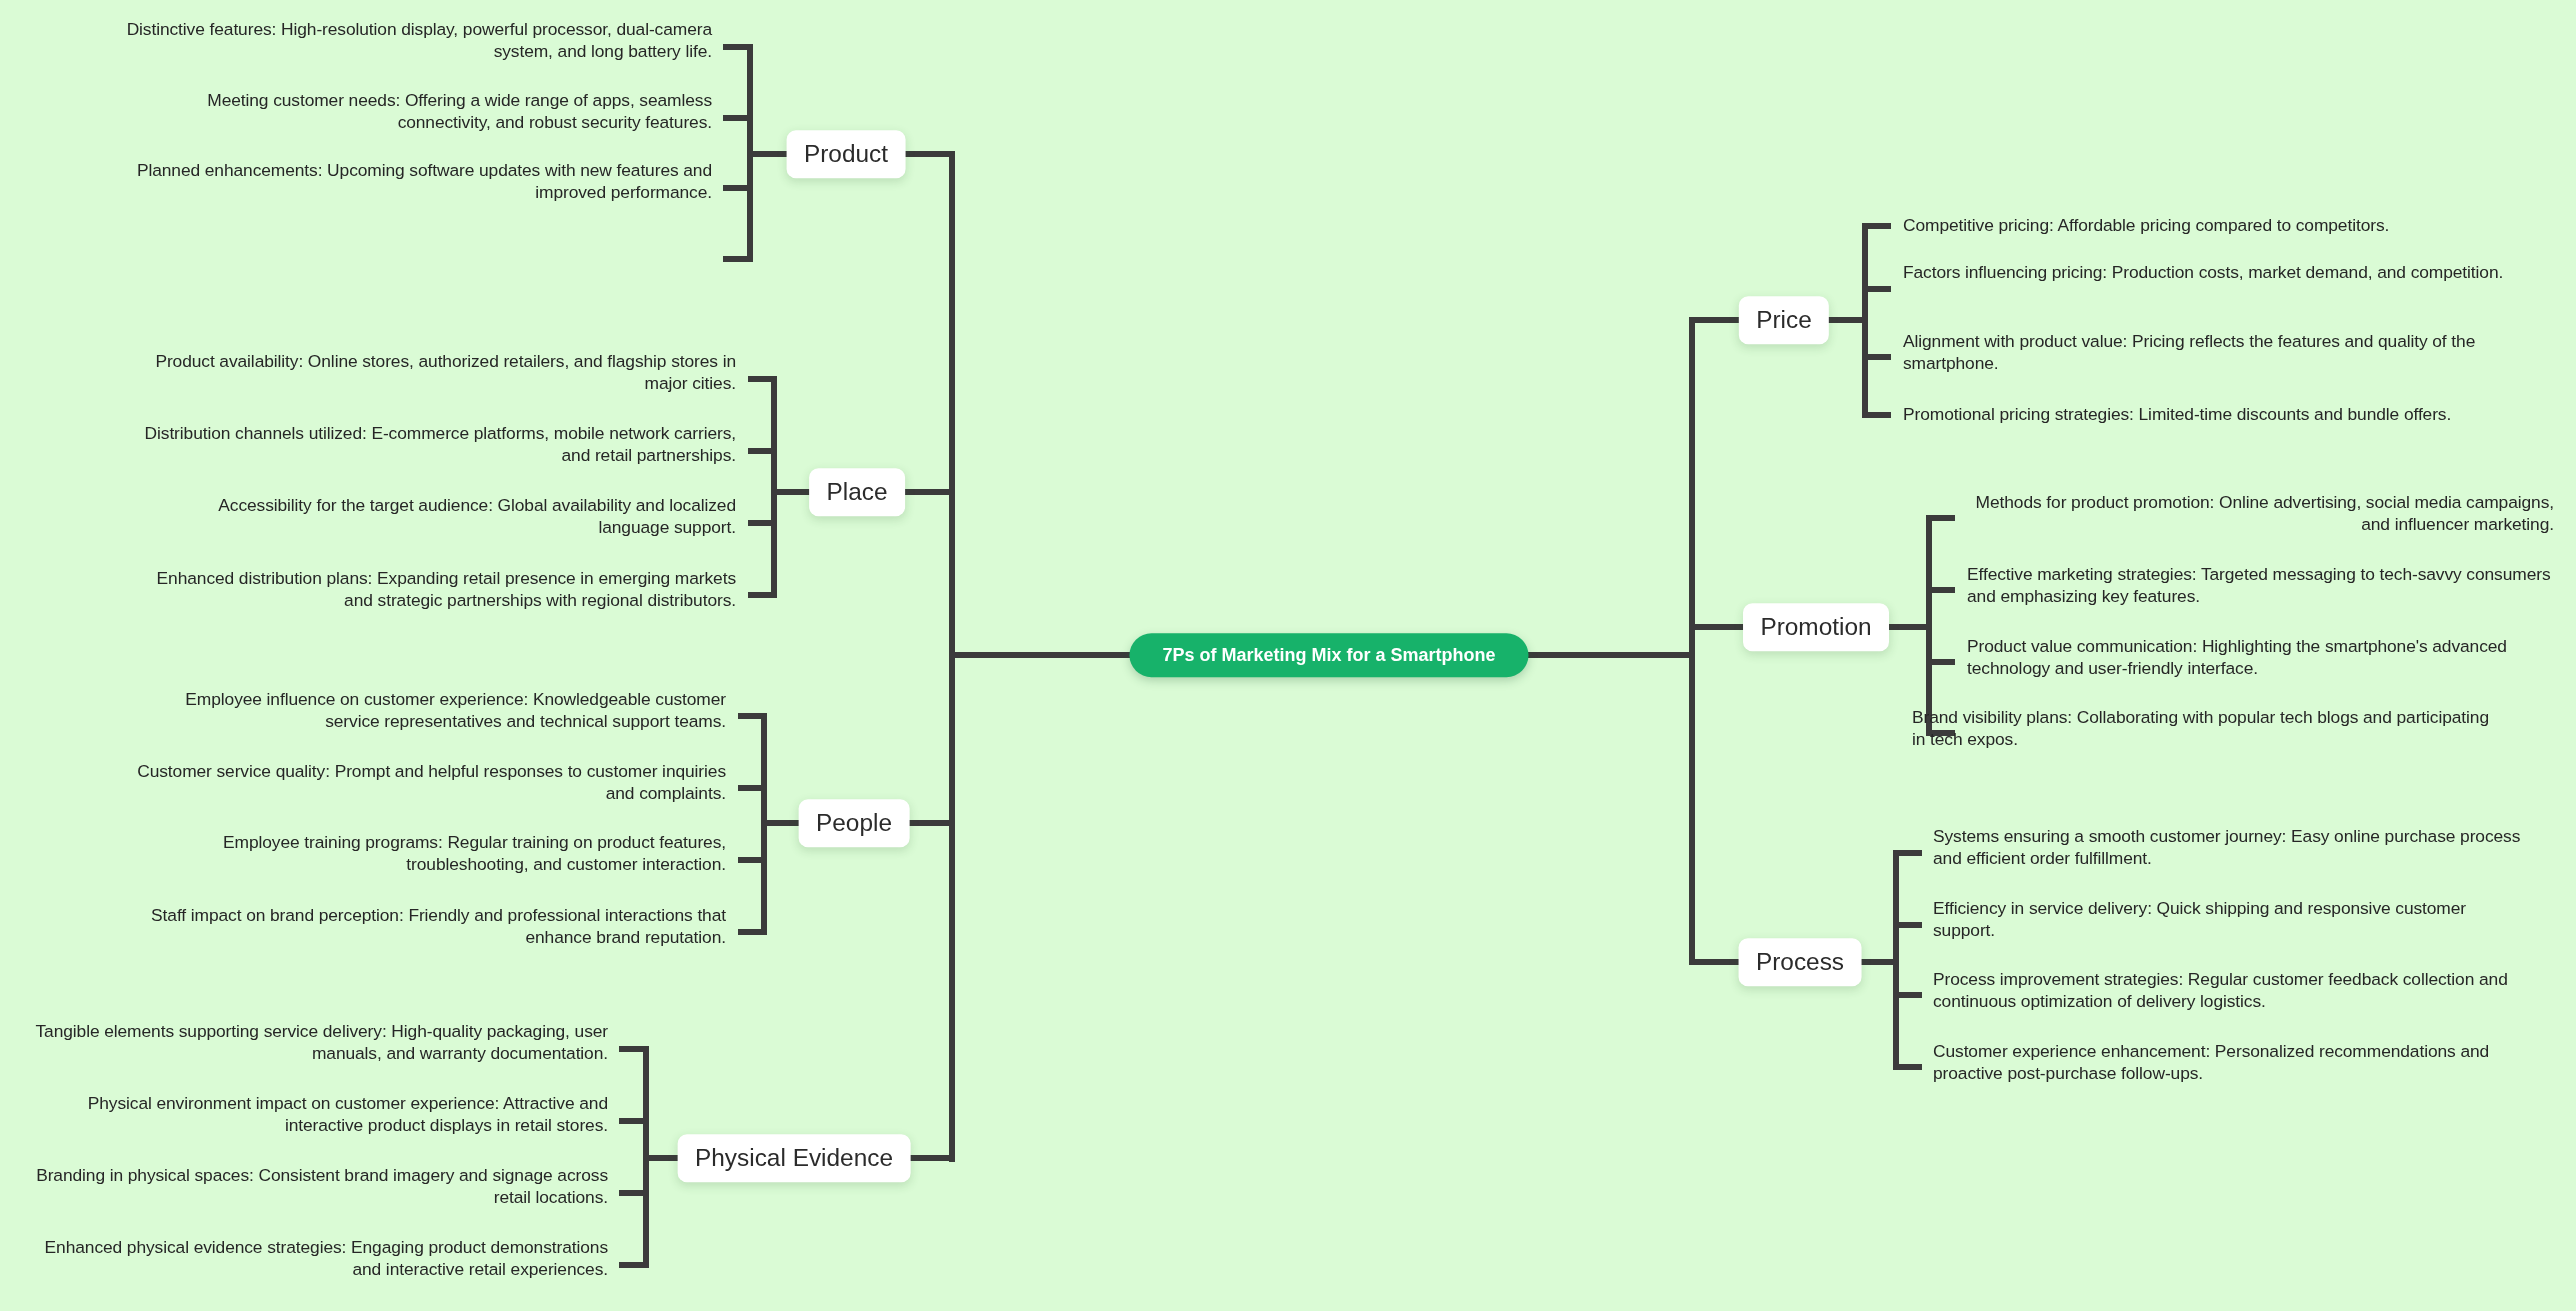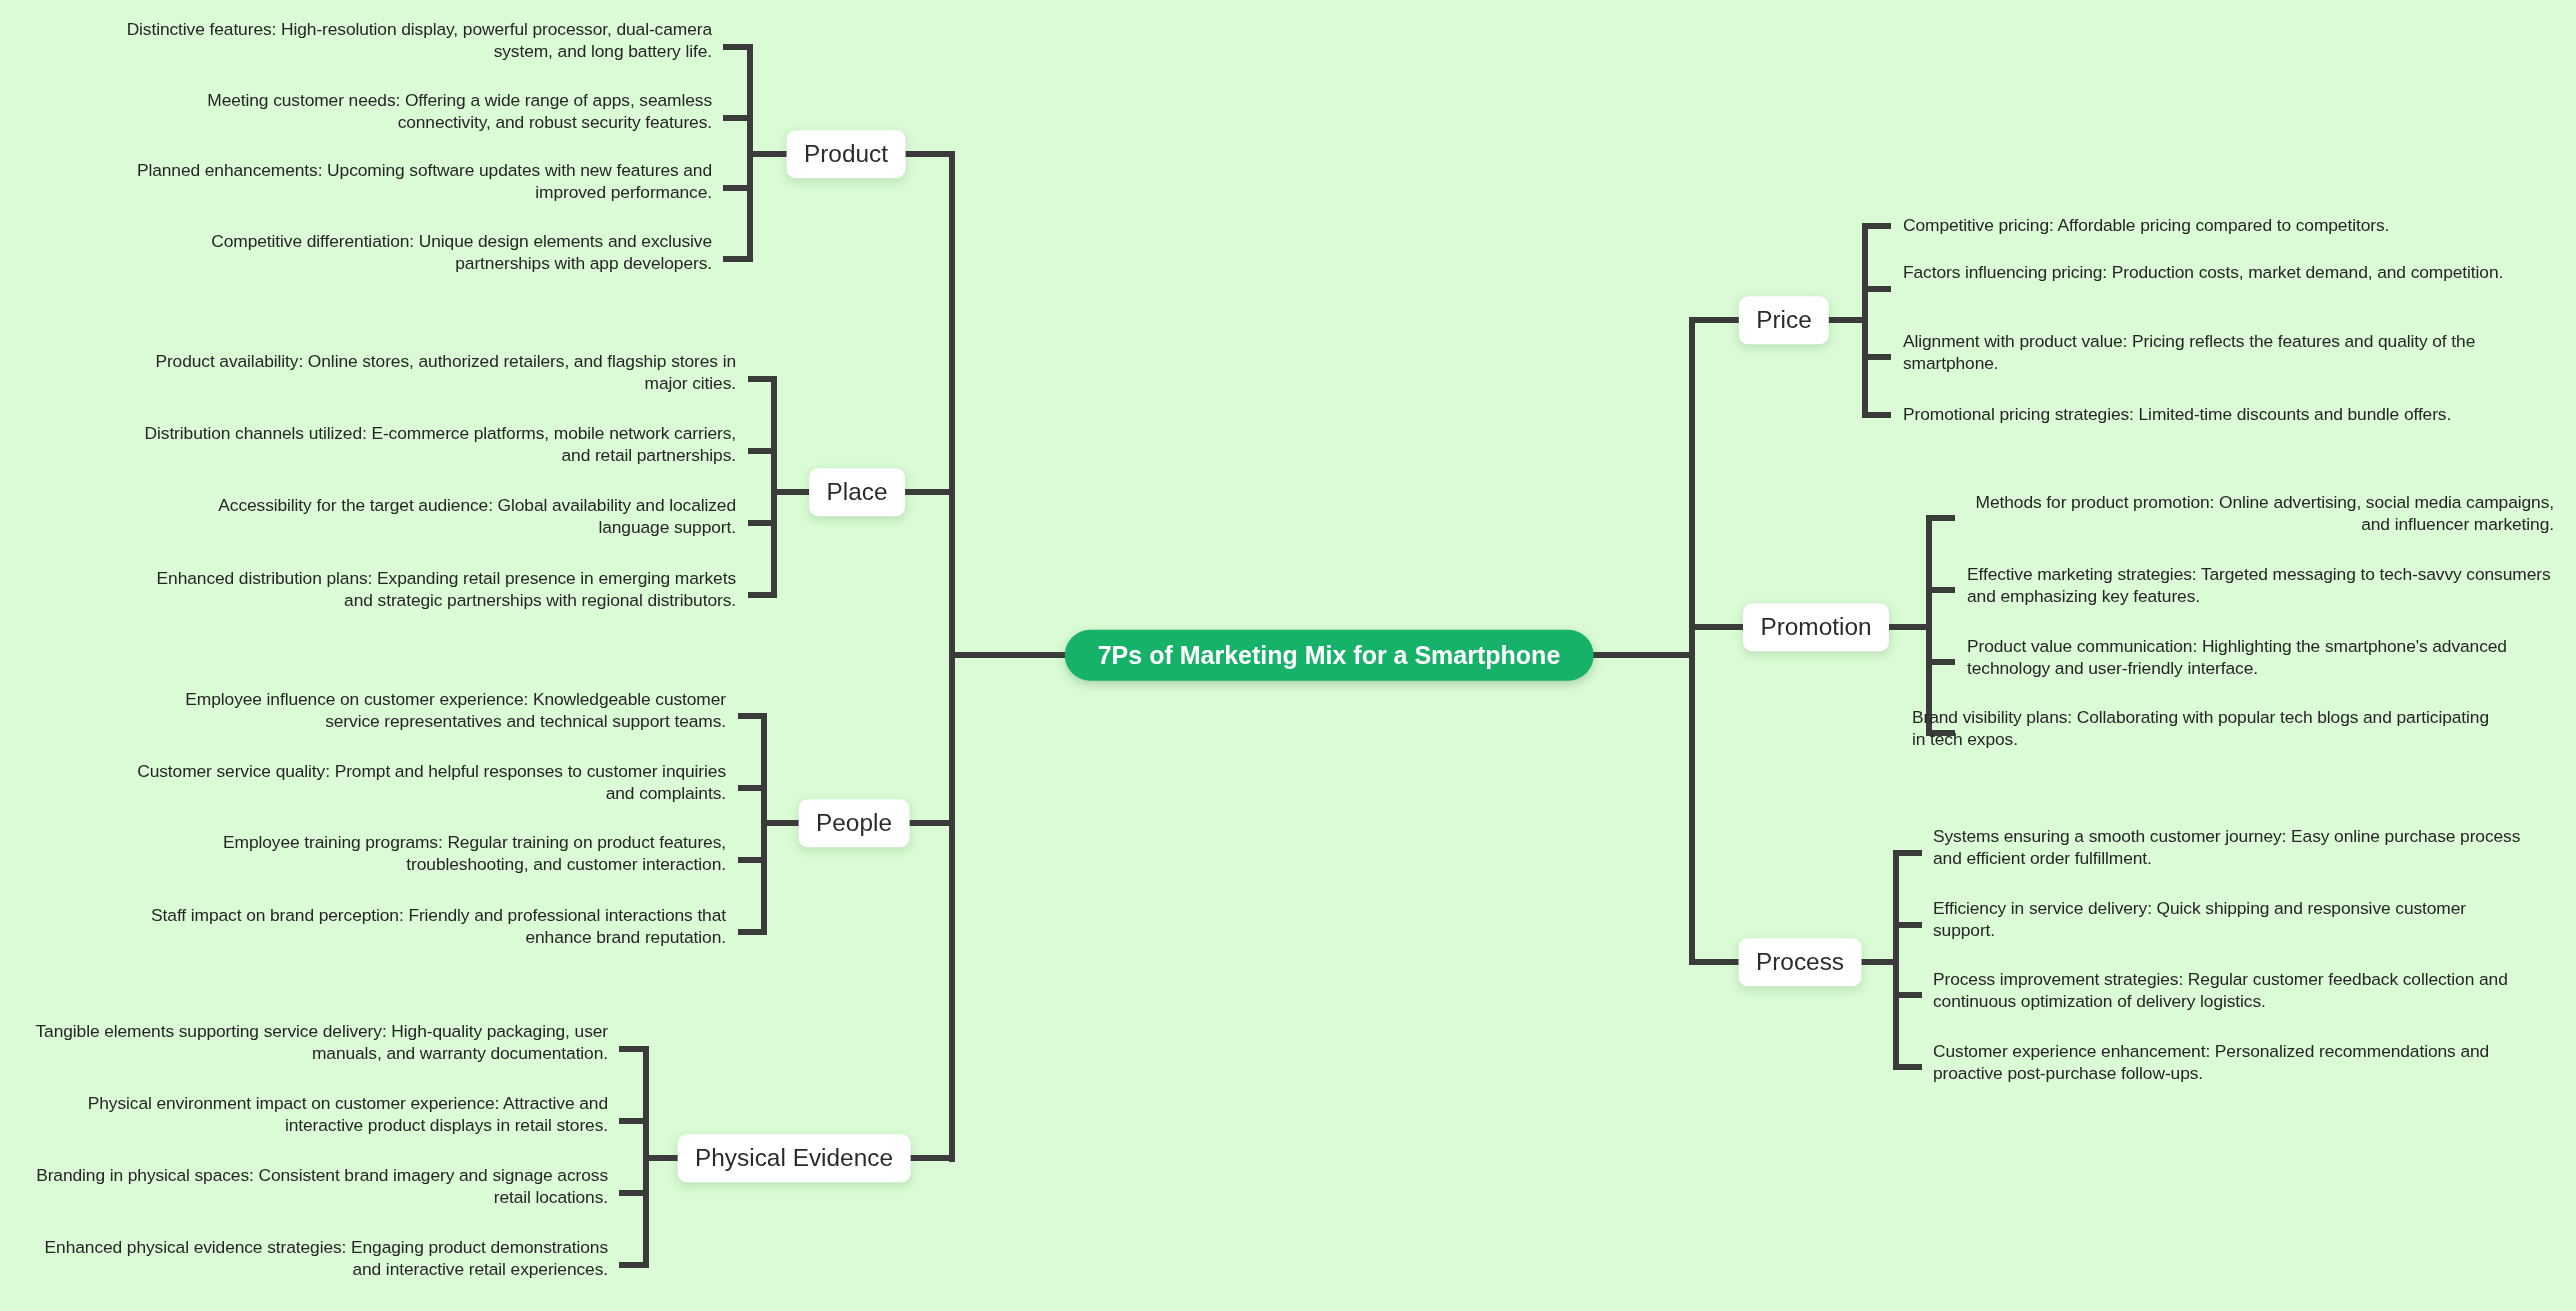--- a/index.html
+++ b/index.html
@@ -30,21 +30,21 @@
     border-radius:9.3px;
     box-shadow:0 3.5px 9.3px rgba(40,90,40,0.16);
     white-space:nowrap;
     text-align:right;
   }
   .central{
     position:absolute;
     transform:translate(-50%,-50%);
     background:#17b26a;
     color:#ffffff;
-    font-size:25px;font-weight:bold;line-height:1;
+    font-size:18px;font-weight:bold;line-height:1;
     padding:12.8px 33px;
     border-radius:27px;
     box-shadow:0 3.5px 9.3px rgba(30,90,50,0.25);
     white-space:nowrap;
   }
 </style>
 </head>
 <body>
 
 <div id="stage">
@@ -110,21 +110,20 @@
   <div class="line h" style="left:1926px;top:730px;width:29px;"></div>
 
   <div class="line h" style="left:1893px;top:850px;width:29px;"></div>
   <div class="line h" style="left:1893px;top:922px;width:29px;"></div>
   <div class="line h" style="left:1893px;top:992px;width:29px;"></div>
   <div class="line h" style="left:1893px;top:1064px;width:29px;"></div>
 
   <div class="leaf left" style="right:1864px;top:19px;width:599px;">Distinctive features: High-resolution display, powerful processor, dual-camera system, and long battery life.</div>
   <div class="leaf left" style="right:1864px;top:90px;width:599px;">Meeting customer needs: Offering a wide range of apps, seamless connectivity, and robust security features.</div>
   <div class="leaf left" style="right:1864px;top:160px;width:599px;">Planned enhancements: Upcoming software updates with new features and improved performance.</div>
-  <div class="leaf left" style="right:1864px;top:231px;width:599px;">Competitive differentiation: Unique design elements and exclusive partnerships with app developers.</div>
 
   <div class="leaf left" style="right:1840px;top:351px;width:593px;">Product availability: Online stores, authorized retailers, and flagship stores in major cities.</div>
   <div class="leaf left" style="right:1840px;top:423px;width:593px;">Distribution channels utilized: E-commerce platforms, mobile network carriers, and retail partnerships.</div>
   <div class="leaf left" style="right:1840px;top:495px;width:593px;">Accessibility for the target audience: Global availability and localized language support.</div>
   <div class="leaf left" style="right:1840px;top:568px;width:593px;">Enhanced distribution plans: Expanding retail presence in emerging markets and strategic partnerships with regional distributors.</div>
 
   <div class="leaf left" style="right:1850px;top:689px;width:593px;">Employee influence on customer experience: Knowledgeable customer service representatives and technical support teams.</div>
   <div class="leaf left" style="right:1850px;top:761px;width:593px;">Customer service quality: Prompt and helpful responses to customer inquiries and complaints.</div>
   <div class="leaf left" style="right:1850px;top:832px;width:593px;">Employee training programs: Regular training on product features, troubleshooting, and customer interaction.</div>
   <div class="leaf left" style="right:1850px;top:905px;width:593px;">Staff impact on brand perception: Friendly and professional interactions that enhance brand reputation.</div>

